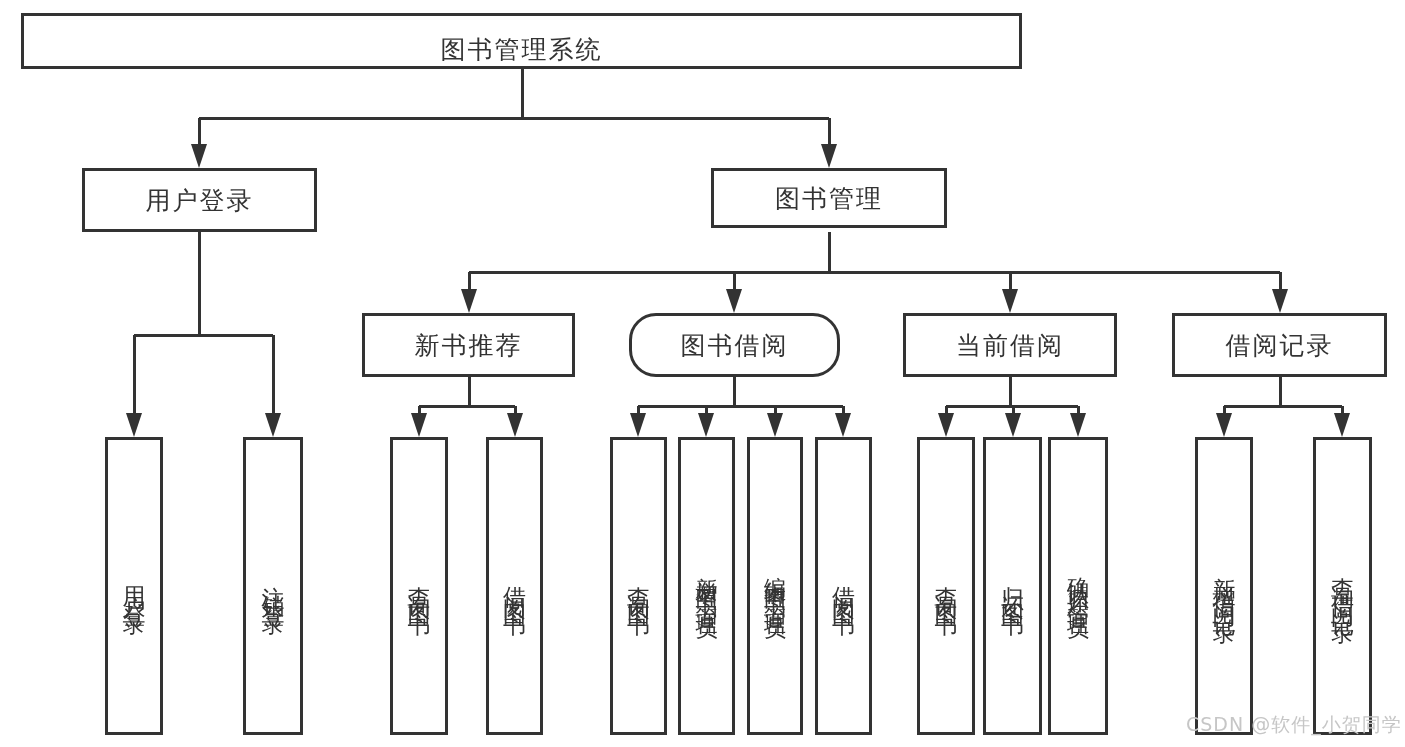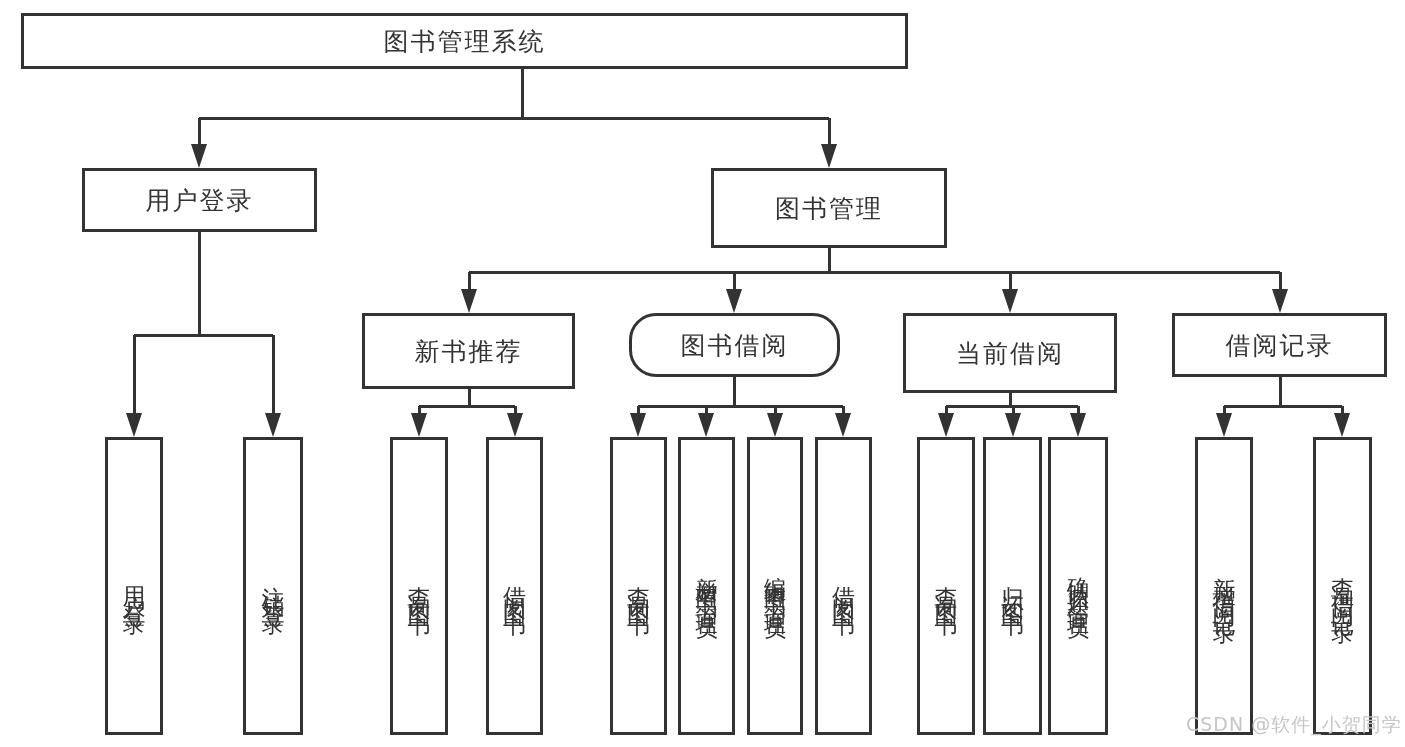--- a/index.html
+++ b/index.html
@@ -108,36 +108,36 @@
       <polygon points="1070,413 1086,413 1078,437" fill="#333333"></polygon>
       <line x1="1280" y1="377" x2="1280" y2="406" stroke="#333333" stroke-width="3" shape-rendering="crispEdges"></line>
       <line x1="1224" y1="406" x2="1342" y2="406" stroke="#333333" stroke-width="3" shape-rendering="crispEdges"></line>
       <line x1="1224" y1="406" x2="1224" y2="415" stroke="#333333" stroke-width="3" shape-rendering="crispEdges"></line>
       <polygon points="1216,413 1232,413 1224,437" fill="#333333"></polygon>
       <line x1="1342" y1="406" x2="1342" y2="415" stroke="#333333" stroke-width="3" shape-rendering="crispEdges"></line>
       <polygon points="1334,413 1350,413 1342,437" fill="#333333"></polygon>
     </svg>
 
   <div class="watermark">CSDN @软件_小贺同学</div>
-<div class="node horizontal" style="left: 21px; top: 13px; width: 887px; height: 56px;">
+<div class="node horizontal" style="left: 21px; top: 13px; width: 1001px; height: 56px; align-items: flex-end;">
       <span>图书管理系统</span>
     </div>
     <div class="node horizontal" style="left: 82px; top: 168px; width: 235px; height: 64px;">
       <span>用户登录</span>
     </div>
-    <div class="node horizontal" style="left: 711px; top: 168px; width: 236px; height: 80px;">
+    <div class="node horizontal" style="left: 711px; top: 168px; width: 236px; height: 60px;">
       <span>图书管理</span>
     </div>
-    <div class="node horizontal" style="left: 362px; top: 313px; width: 213px; height: 76px;">
+    <div class="node horizontal" style="left: 362px; top: 313px; width: 213px; height: 64px;">
       <span>新书推荐</span>
     </div>
     <div class="node horizontal" style="left: 629px; top: 313px; width: 211px; height: 64px; border-radius: 27px;">
       <span>图书借阅</span>
     </div>
-    <div class="node horizontal" style="left: 903px; top: 313px; width: 214px; height: 80px;">
+    <div class="node horizontal" style="left: 903px; top: 313px; width: 214px; height: 64px;">
       <span>当前借阅</span>
     </div>
     <div class="node horizontal" style="left: 1172px; top: 313px; width: 215px; height: 64px;">
       <span>借阅记录</span>
     </div>
     <div class="node vertical" style="left: 105px; top: 437px; width: 58px; height: 298px;">
       <span>用户登录</span>
     </div>
     <div class="node vertical" style="left: 243px; top: 437px; width: 60px; height: 298px;">
       <span>注销登录</span>

